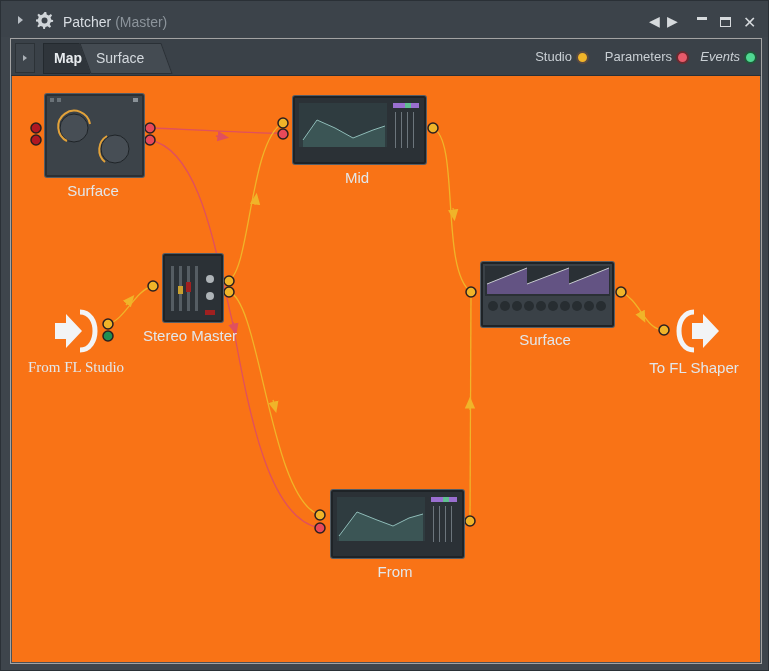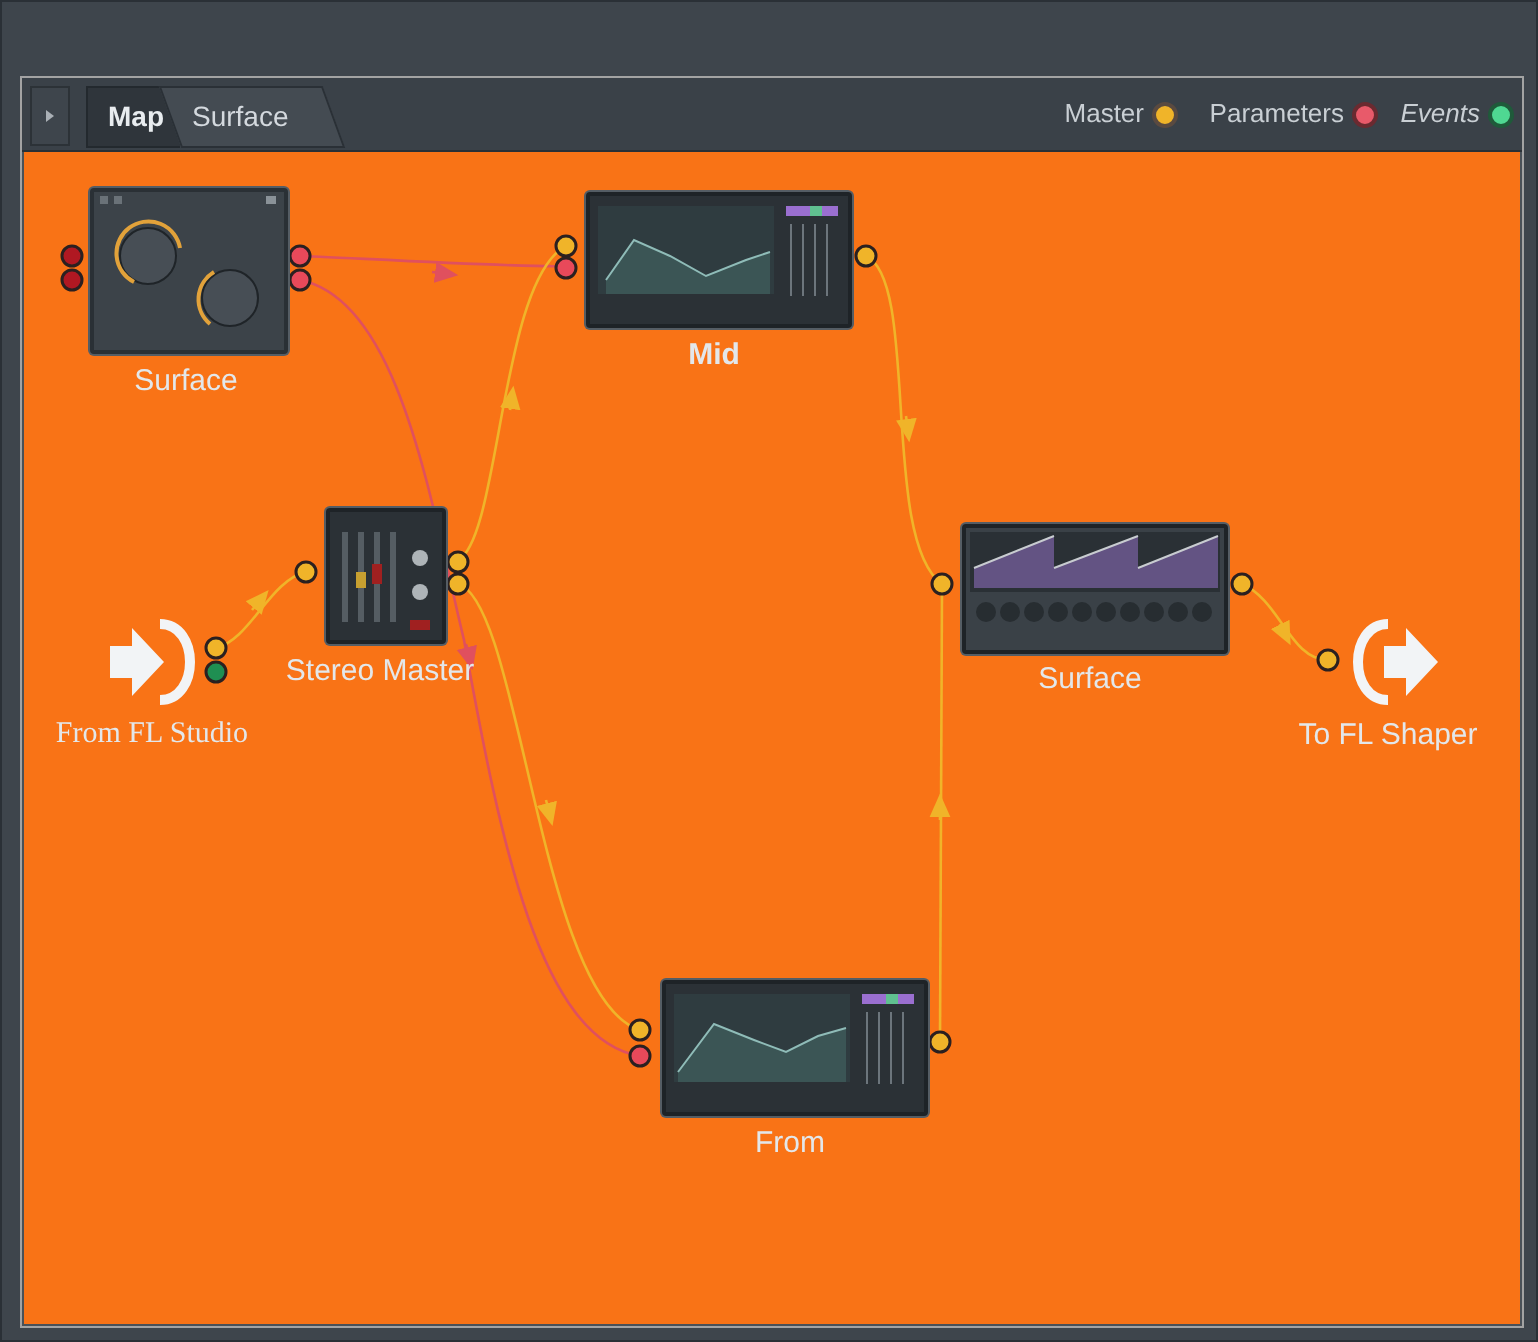--- a/index.html
+++ b/index.html
@@ -24,30 +24,47 @@
   .leg-item { position:absolute; top:10px; white-space:nowrap; }
   .leg-dot { display:inline-block; width:13px; height:13px; border-radius:50%; vertical-align:-3px; margin-left:4px; border:2px solid #5a4a40; box-sizing:border-box; }
   svg.canvas { position:absolute; left:0; top:0; }
   .node-label { position:absolute; font-size:15px; color:#e3e7ea; white-space:nowrap; transform:translateX(-50%); }
   .plugin { position:absolute; background:#2b3136; border:2px solid #1e2327; box-shadow:0 0 0 1px #555d64; border-radius:2px; }
 </style>
 </head>
 <body>
 
 <div class="window">
+  <div class="titlebar">
+    <div class="tb-arrow"></div>
+    <svg class="tb-gear" viewBox="0 0 20 20">
+      <path d="M10 1 L12 1 L12.5 4 L15 5.2 L17.4 3.4 L18.8 5 L17 7.4 L18 10 L20 10.5 L20 12.5 L17.2 13 L16 15.5 L17.6 18 L16 19.4 L13.6 17.6 L11 18.6 L10.5 21 L8.5 21 L8 18.4 L5.4 17.4 L3 19 L1.6 17.6 L3.2 15 L2.2 12.6 L-0.4 12 L-0.4 10 L2.2 9.4 L3.2 7 L1.6 4.6 L3.2 3.2 L5.6 4.8 L8 3.8 Z" fill="#d0d5d9" transform="translate(0,-1) scale(0.95)"></path>
+      <circle cx="9.5" cy="9.5" r="3.3" fill="#3c434a"></circle>
+    </svg>
+    <div class="tb-title"><span>Patcher</span> <span class="tb-sub">(Master)</span></div>
+    <div class="tb-ctrl" style="left:648px;">◀</div>
+    <div class="tb-ctrl" style="left:666px;">▶</div>
+    <div class="tb-ctrl" style="left:696px; top:10px;">
+        <div style="width:10px;height:3px;background:#d6dadd;margin-top:6px;"></div>
+      </div>
+    <div class="tb-ctrl" style="left:719px; top:16px;">
+        <div style="width:9px;height:6px;border:1.5px solid #d6dadd;border-top-width:3px;"></div>
+      </div>
+    <div class="tb-ctrl" style="left:742px; top:12px; font-size:16px;">✕</div>
+  </div>
 
   <div class="inner">
     <div class="toolbar">
       <div class="tb-expander"></div>
       <div class="tabs">
         <div class="tab tab-map">Map</div>
         <div class="tab tab-surface"><span>Surface</span></div>
       </div>
       <div class="legend">
-        <div class="leg-item" style="right:172px;"><span>Master</span><span class="leg-dot" style="background:#f0b429;"></span></div>
+        <div class="leg-item" style="right:172px;"><span>Studio</span><span class="leg-dot" style="background:#f0b429;"></span></div>
         <div class="leg-item" style="right:72px;"><span>Parameters</span><span class="leg-dot" style="background:#e85a6a;border-color:#6a2a30;"></span></div>
         <div class="leg-item" style="right:4px;font-style:italic;"><span>Events</span><span class="leg-dot" style="background:#4fd892;border-color:#1f5a3a;"></span></div>
       </div>
     </div>
   </div>
 </div>
 
 <svg class="canvas" width="769" height="671">
   <defs>
     <marker id="arrY" markerWidth="10" markerHeight="10" refX="5" refY="5" orient="auto">
@@ -129,21 +146,21 @@
     <rect x="98" y="5" width="26" height="5" fill="#9a6fd0"></rect>
     <rect x="110" y="5" width="6" height="5" fill="#60c090"></rect>
     <g fill="#6c757c">
         <rect x="100" y="14" width="1" height="36"></rect>
         <rect x="106" y="14" width="1" height="36"></rect>
         <rect x="112" y="14" width="1" height="36"></rect>
         <rect x="118" y="14" width="1" height="36"></rect>
       </g>
   </svg>
 </div>
-<div class="node-label" style="left:357px; top:169px;font-weight:bold;">Mid</div>
+<div class="node-label" style="left:357px; top:169px;">Mid</div>
 
 <div class="plugin" style="left:163px; top:254px; width:56px; height:64px;">
   <svg width="56" height="64">
     <rect x="6" y="10" width="3" height="45" fill="#555d63"></rect>
     <rect x="14" y="10" width="3" height="45" fill="#555d63"></rect>
       <rect x="13" y="30" width="5" height="8" fill="#c8a030"></rect>
     <rect x="22" y="10" width="3" height="45" fill="#555d63"></rect>
       <rect x="21" y="26" width="5" height="10" fill="#a02020"></rect>
     <rect x="30" y="10" width="3" height="45" fill="#555d63"></rect>
     <circle cx="45" cy="23" r="4" fill="#aeb4b8"></circle>

